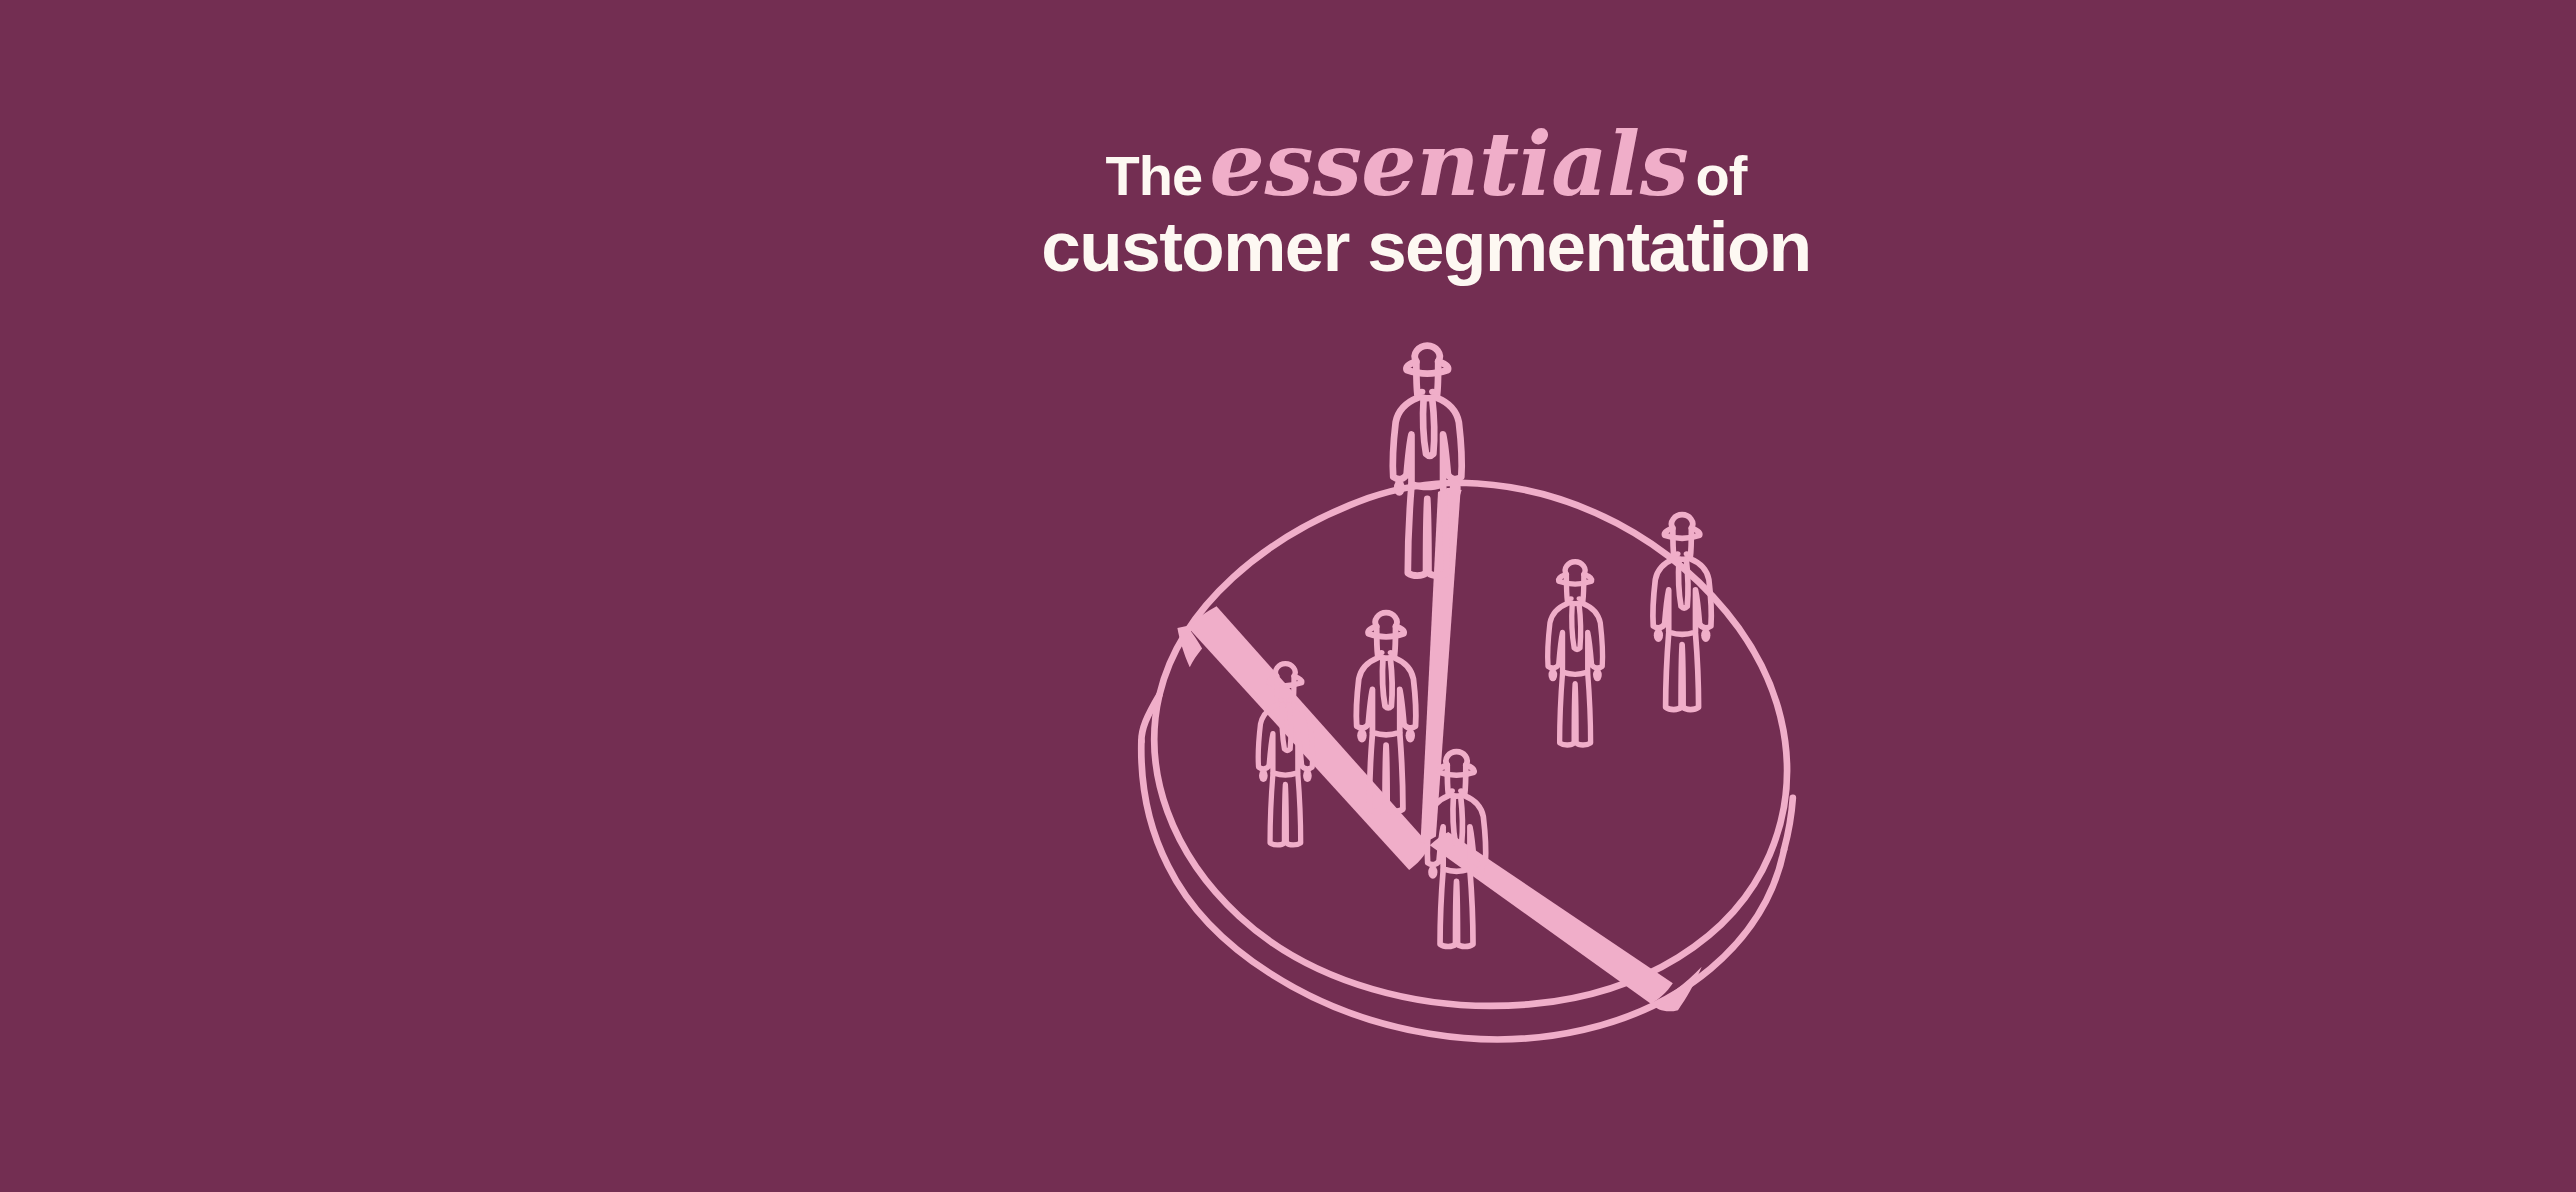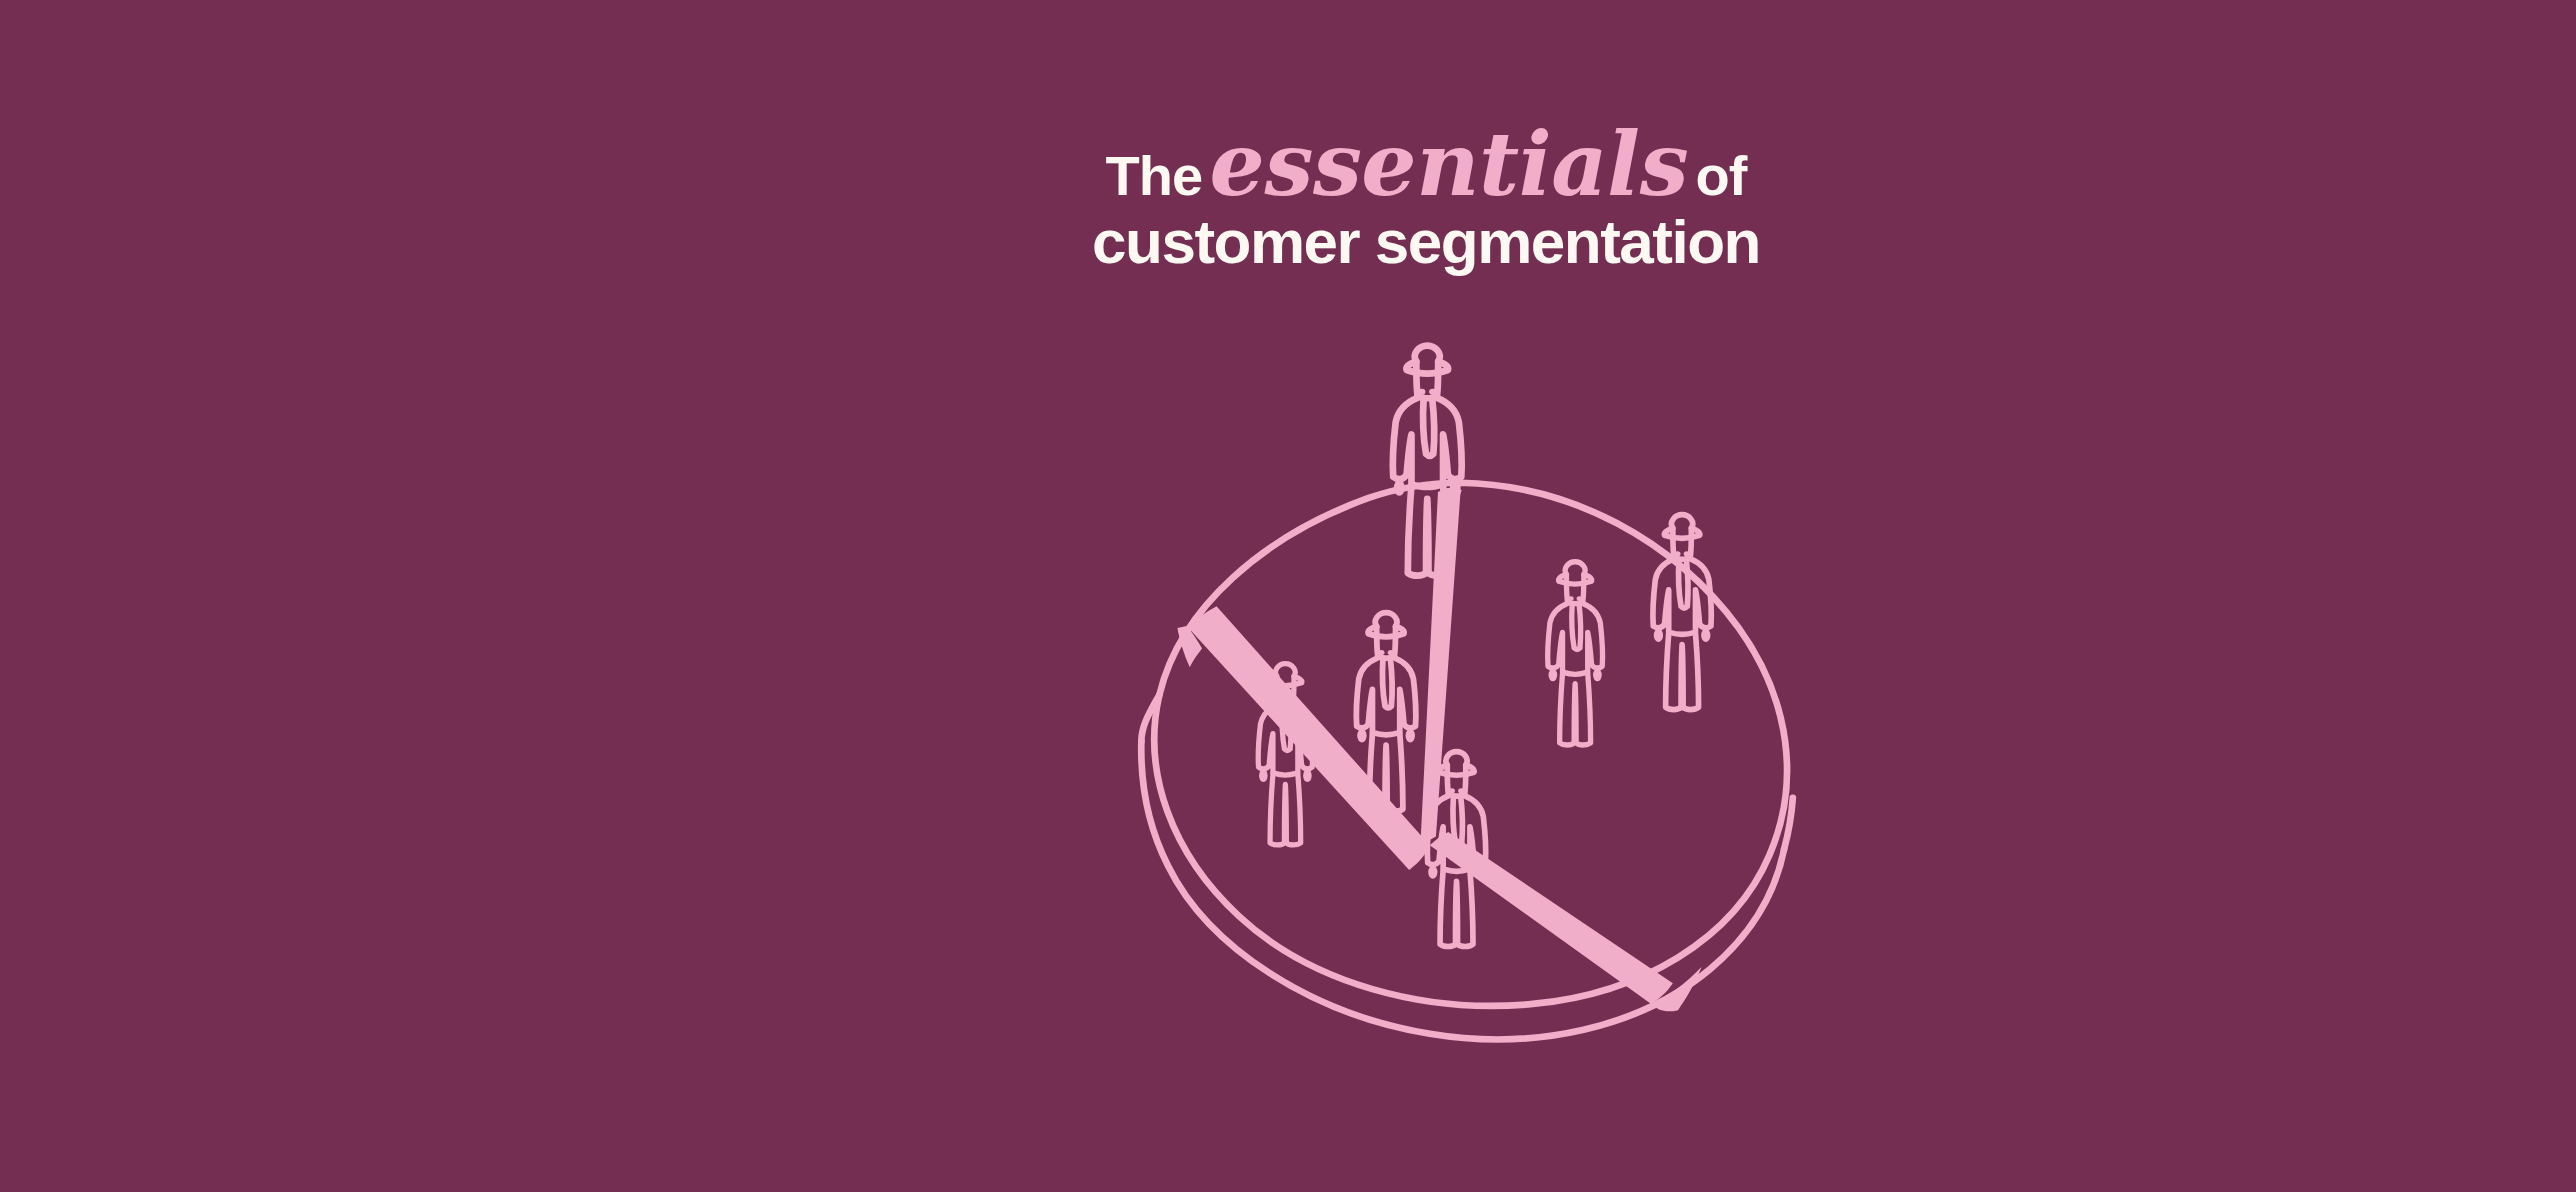--- a/index.html
+++ b/index.html
@@ -40,21 +40,21 @@
   .t-accent {
     font-family: "DejaVu Serif", "Liberation Serif", serif;
     font-weight: 700;
     font-style: italic;
     font-size: 87px;
     letter-spacing: -0.5px;
     color: #F0AEC9;
     padding: 0 5.2px;
   }
   #line-two .t-plain {
-    font-size: 62px;
+    font-size: 71px;
     letter-spacing: -1.5px;
   }
 
   
   #illustration {
     position: absolute;
     left: 1069px;
     top: 319px;
     width: 773px;
     height: 824px;

